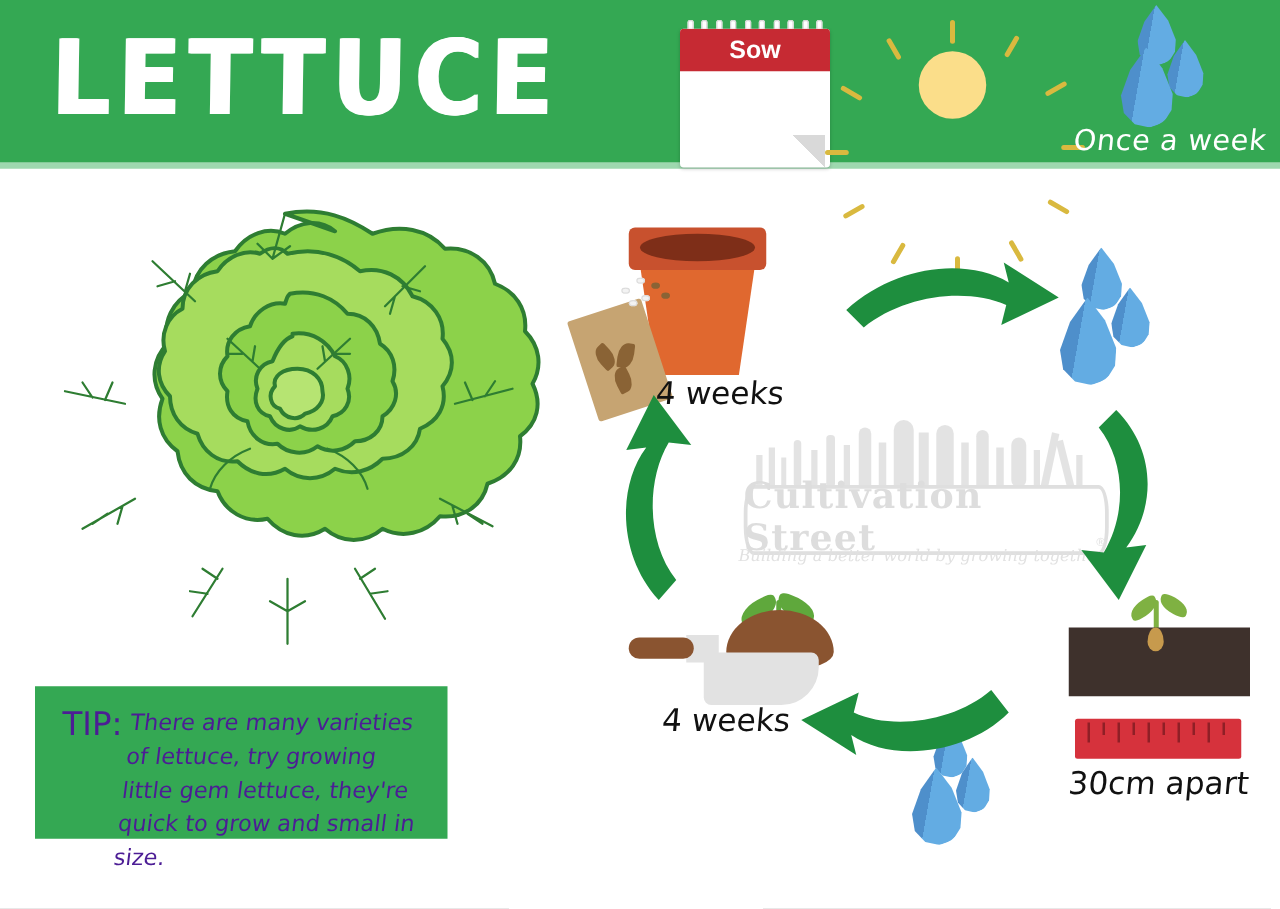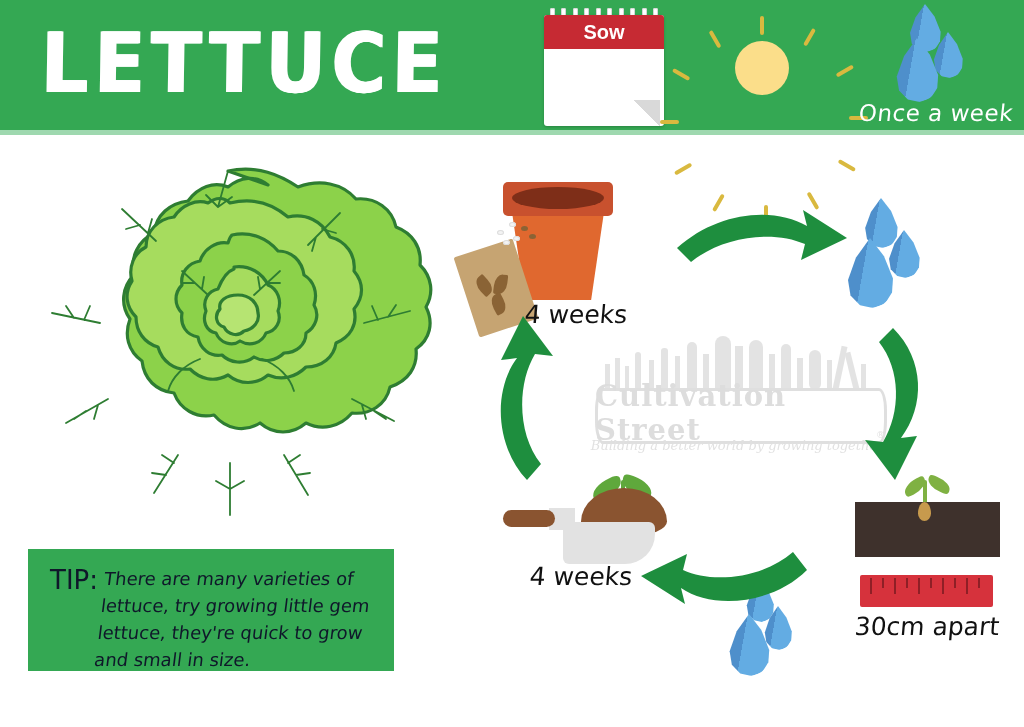--- a/index.html
+++ b/index.html
@@ -19,21 +19,21 @@
   }
   .title{
     position:absolute;left:42px;top:18px;
     font-family:"DejaVu Sans",sans-serif;
     font-size:74px;line-height:80px;font-weight:700;color:#ffffff;
     letter-spacing:6px;
     transform:scaleY(1.12) skewX(-1deg);transform-origin:left top;
     text-shadow:1px 0 0 #fff,-1px 0 0 #fff;
   }
   
-  .calendar{position:absolute;left:540px;top:8px;width:128px;height:118px;}
+  .calendar{position:absolute;left:540px;top:16px;width:128px;height:118px;}
   .cal-rings{position:absolute;left:10px;top:0;width:108px;height:12px;
     display:flex;justify-content:space-between;}
   .cal-rings i{display:block;width:5px;height:12px;background:#ffffff;
     border-radius:2px;box-shadow:0 0 0 1px #d6d6d6 inset;}
   .cal-body{position:absolute;left:4px;top:7px;width:120px;height:111px;
     background:#ffffff;border-radius:3px;overflow:hidden;
     box-shadow:0 1px 3px rgba(0,0,0,.22);}
   .cal-head{height:34px;background:var(--red,#C62A33);
     display:flex;align-items:center;justify-content:center;}
   .cal-head span{color:#fff;font-size:20px;font-weight:700;
@@ -60,22 +60,22 @@
   .drop{position:absolute;}
   .drop .dd{width:100%;height:100%;
     background:linear-gradient(100deg,var(--d-dark,#4E8FCB) 0%,var(--d-dark,#4E8FCB) 38%,var(--d-light,#63ACE3) 38%,var(--d-light,#63ACE3) 100%);
     border-radius:50% 50% 50% 50%/62% 62% 38% 38%;
     clip-path:polygon(50% 0%,78% 26%,96% 58%,94% 78%,80% 94%,56% 100%,
       30% 96%,11% 82%,6% 60%,22% 28%);
   }
   
   .lettuce{position:absolute;left:22px;top:163px;width:420px;height:362px;}
   
-  .tip{position:absolute;left:28px;top:549px;width:366px;height:122px;
-    background:var(--green,#34A853);color:#0f172a;}
+  .tip{position:absolute;left:28px;top:549px;width:330px;height:122px;
+    background:var(--green,#34A853);color:#4c1d95;}
   .tip-inner{display:flex;padding:16px 12px 0 22px;}
   .tip-label{font-size:26px;line-height:30px;font-weight:400;flex:none;
     padding-right:8px;font-family:"DejaVu Sans",sans-serif;}
   .tip-text{font-size:18px;line-height:27px;font-family:"DejaVu Sans",sans-serif;
     transform:skewX(-7deg);transform-origin:left top;}
   
   .cycle{position:absolute;left:455px;top:150px;width:569px;height:540px;}
   .node{position:absolute;}
   .node-label{position:absolute;text-align:center;color:#111;
     font-size:25px;font-family:"DejaVu Sans",sans-serif;white-space:nowrap;

